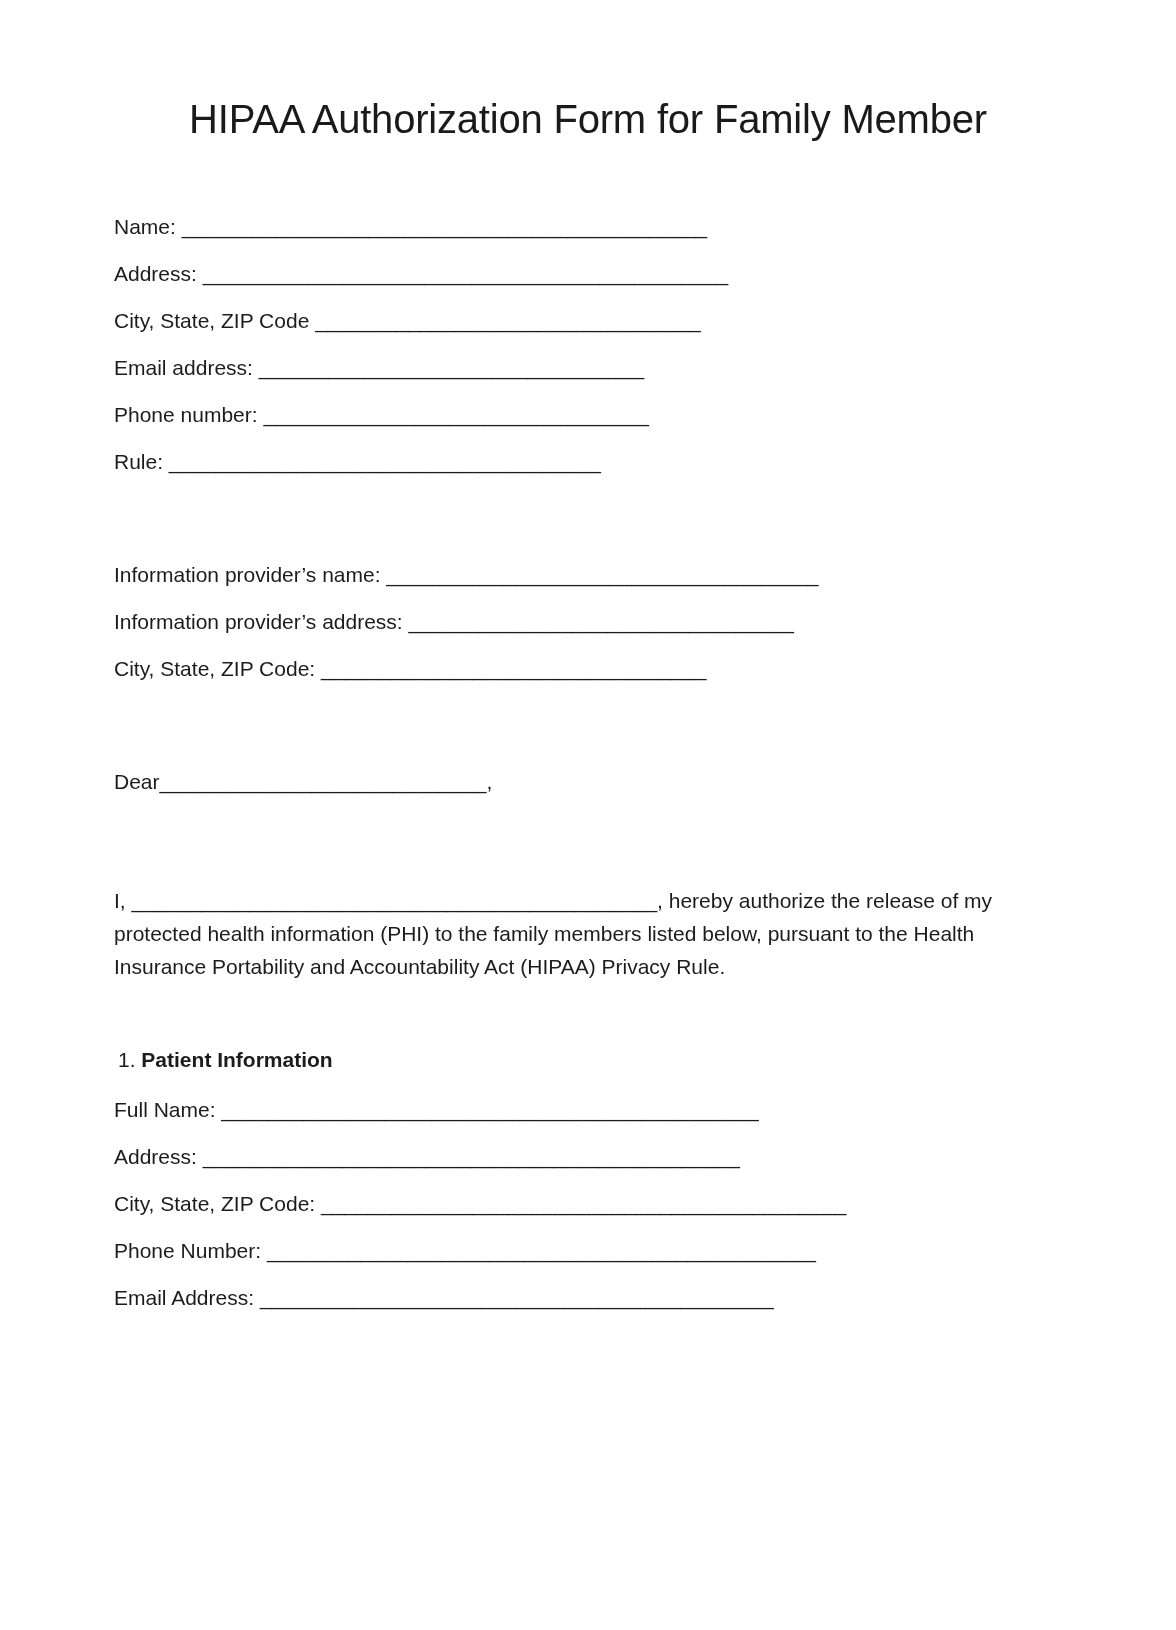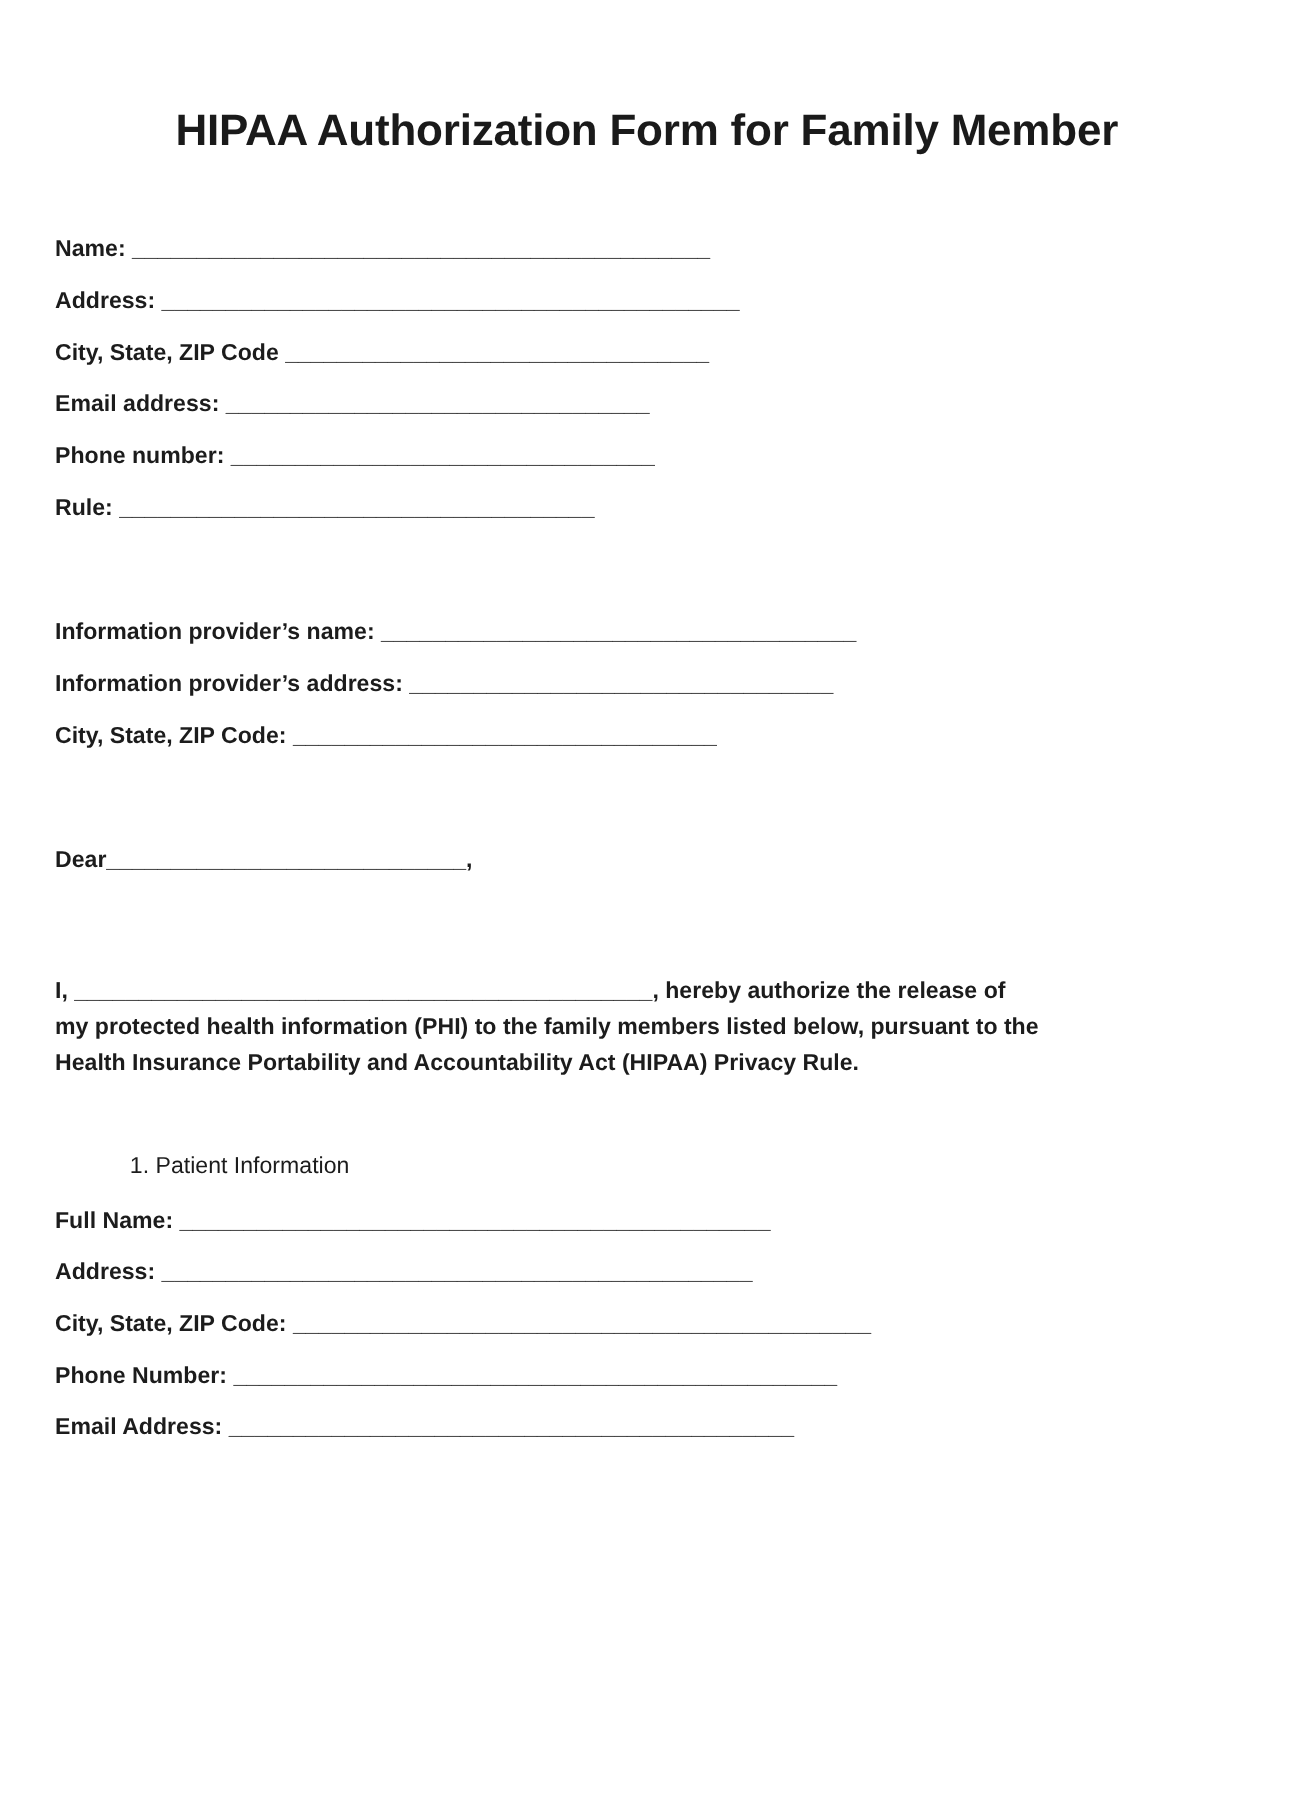--- a/index.html
+++ b/index.html
@@ -24,36 +24,35 @@
     position: absolute;
     left: 0;
     top: 0;
     width: 1176px;
     padding: 0;
   }
 
   
   .doc-title {
     font-size: 40px;
-    font-weight: bold;
+    font-weight: normal;
     text-align: center;
     line-height: 1.55;
     letter-spacing: -0.2px;
     color: #1a1a1a;
     margin: 0;
     padding: 88px 150px 0 150px;
     box-sizing: border-box;
   }
 
   
   .block {
-    padding-left: 50px;
+    padding-left: 114px;
     padding-right: 90px;
     box-sizing: border-box;
-    font-weight: bold;
   }
 
   .field-line {
     font-size: 21px;
     line-height: 1.0;
     color: #1c1c1c;
     margin: 0;
     padding: 0;
     white-space: pre;
     height: 47px;
@@ -77,21 +76,21 @@
   
   .section-heading {
     font-size: 21px;
     line-height: 1.0;
     color: #1c1c1c;
     padding-left: 118px;
     margin: 0;
     height: 50px;
   }
   .section-heading .num { font-weight: normal; }
-  .section-heading .ttl { font-weight: normal; }
+  .section-heading .ttl { font-weight: bold; }
 </style>
 </head>
 <body>
 
 <div class="page">
   <div class="content">
 
     <h1 class="doc-title">HIPAA Authorization Form for Family Member</h1>
 
     <div class="spacer-lg"></div>

